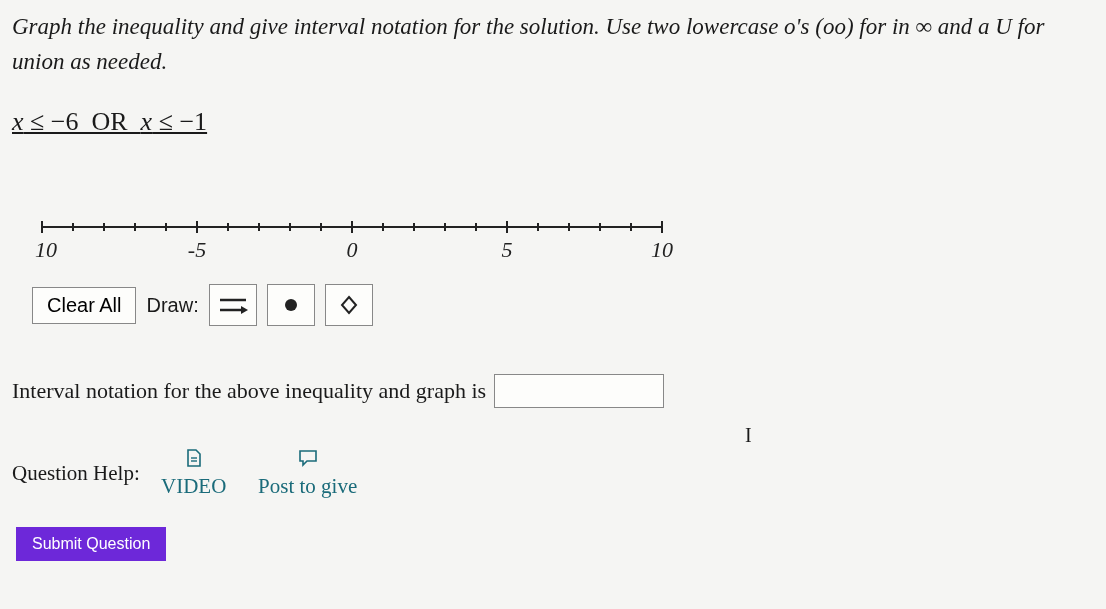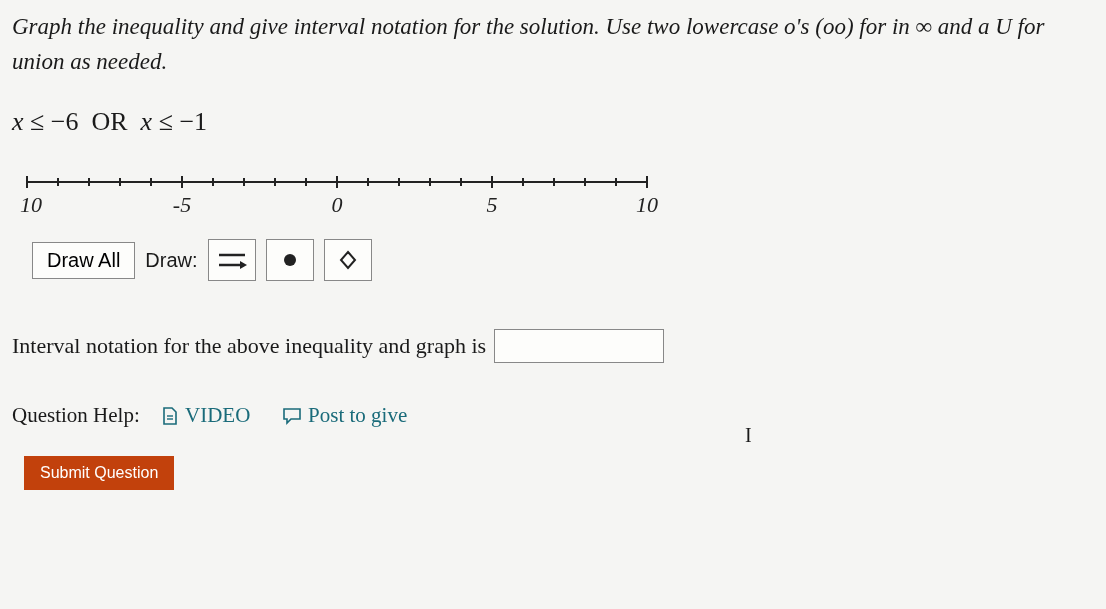--- a/index.html
+++ b/index.html
@@ -15,25 +15,26 @@
   .instruction {
     font-size: 23px;
     line-height: 1.5;
     margin-bottom: 28px;
     font-style: italic;
   }
   .inequality {
     font-family: 'Times New Roman', serif;
     font-style: italic;
     font-size: 26px;
-    margin-bottom: 31px;
+    margin-bottom: 76px;
+    text-decoration: underline;
   }
   .inequality .upright { font-style: normal; }
   .numline-wrap {
-    margin-left: 5px;
+    margin-left: 20px;
     margin-bottom: 12px;
   }
   .tools {
     display: flex;
     align-items: center;
     gap: 10px;
     margin-left: 20px;
     margin-bottom: 48px;
     font-family: Arial, Helvetica, sans-serif;
     font-size: 20px;
@@ -80,31 +81,32 @@
     gap: 8px;
     margin-bottom: 28px;
   }
   .help-link {
     color: #1a6b7a;
     text-decoration: none;
     cursor: pointer;
     display: inline-flex;
     align-items: center;
     gap: 6px;
+    flex-direction: column;
   }
   .help-link svg { flex-shrink: 0; }
   .submit {
-    background: #c2410c;
+    background: #6d28d9;
     color: #fff;
     border: none;
     padding: 8px 16px;
     font-size: 16px;
     font-family: Arial, Helvetica, sans-serif;
     cursor: pointer;
-    margin-left: 12px;
+    margin-left: 4px;
   }
   .cursor-i {
     position: absolute;
     font-family: 'Times New Roman', serif;
     font-size: 20px;
     pointer-events: none;
   }
 </style>
 </head>
 <body>
@@ -147,21 +149,21 @@
       <text x="14" y="44">10</text>
       <text x="165" y="44">-5</text>
       <text x="320" y="44">0</text>
       <text x="475" y="44">5</text>
       <text x="630" y="44">10</text>
     </g>
   </svg>
 </div>
 
 <div class="tools">
-  <button class="btn">Draw All</button>
+  <button class="btn">Clear All</button>
   <span class="draw-label">Draw:</span>
   <div class="tool">
     <svg width="34" height="26" viewBox="0 0 34 26">
       <line x1="4" y1="8" x2="30" y2="8" stroke="#222" stroke-width="2.5"></line>
       <line x1="4" y1="18" x2="25" y2="18" stroke="#222" stroke-width="2.5"></line>
       <polygon points="25,14 25,22 32,18" fill="#222"></polygon>
     </svg>
   </div>
   <div class="tool">
     <svg width="18" height="18" viewBox="0 0 18 18">

